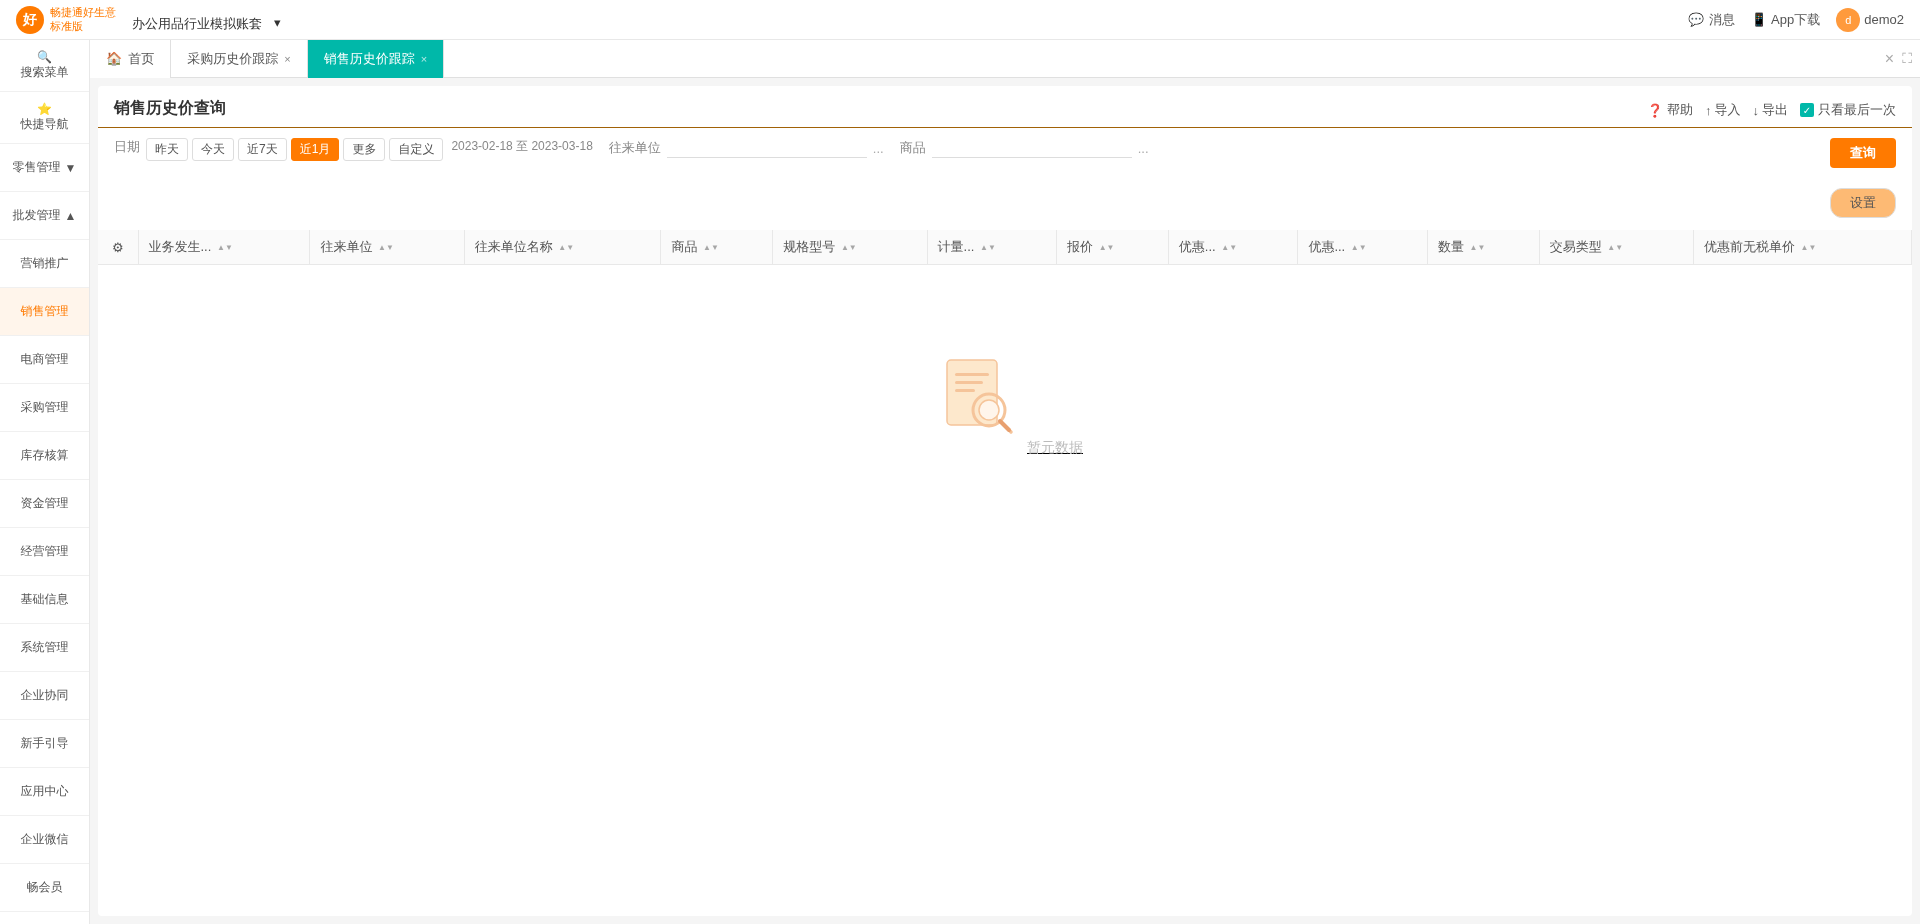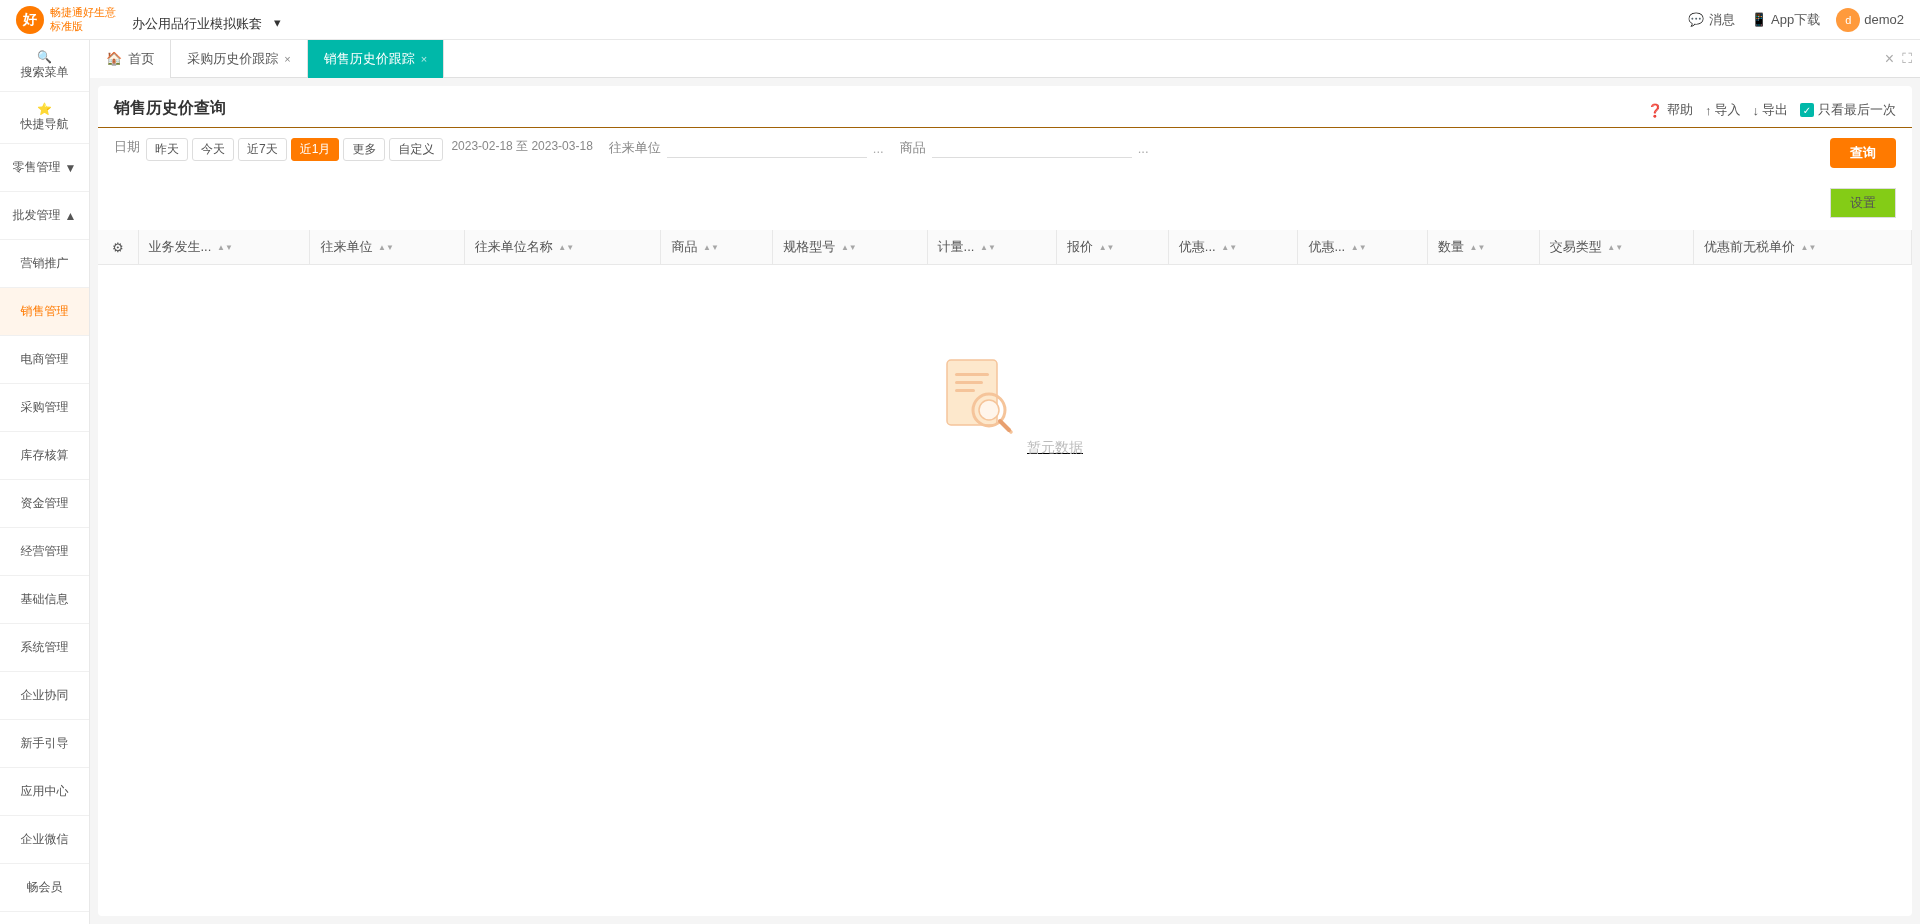--- a/index.html
+++ b/index.html
@@ -260,24 +260,24 @@
       background: #ff7a00;
       color: white;
       border: none;
       padding: 6px 20px;
       border-radius: 4px;
       cursor: pointer;
       font-size: 13px;
       font-weight: bold;
     }
     .settings-btn {
-      background: #84cc16;
+      background: #fdba74;
       border: 1px solid #ddd;
       padding: 5px 16px;
-      border-radius: 0;
+      border-radius: 12px;
       cursor: pointer;
       font-size: 13px;
       color: #555;
     }
 
     
     .data-table {
       width: 100%;
       border-collapse: collapse;
       font-size: 13px;

